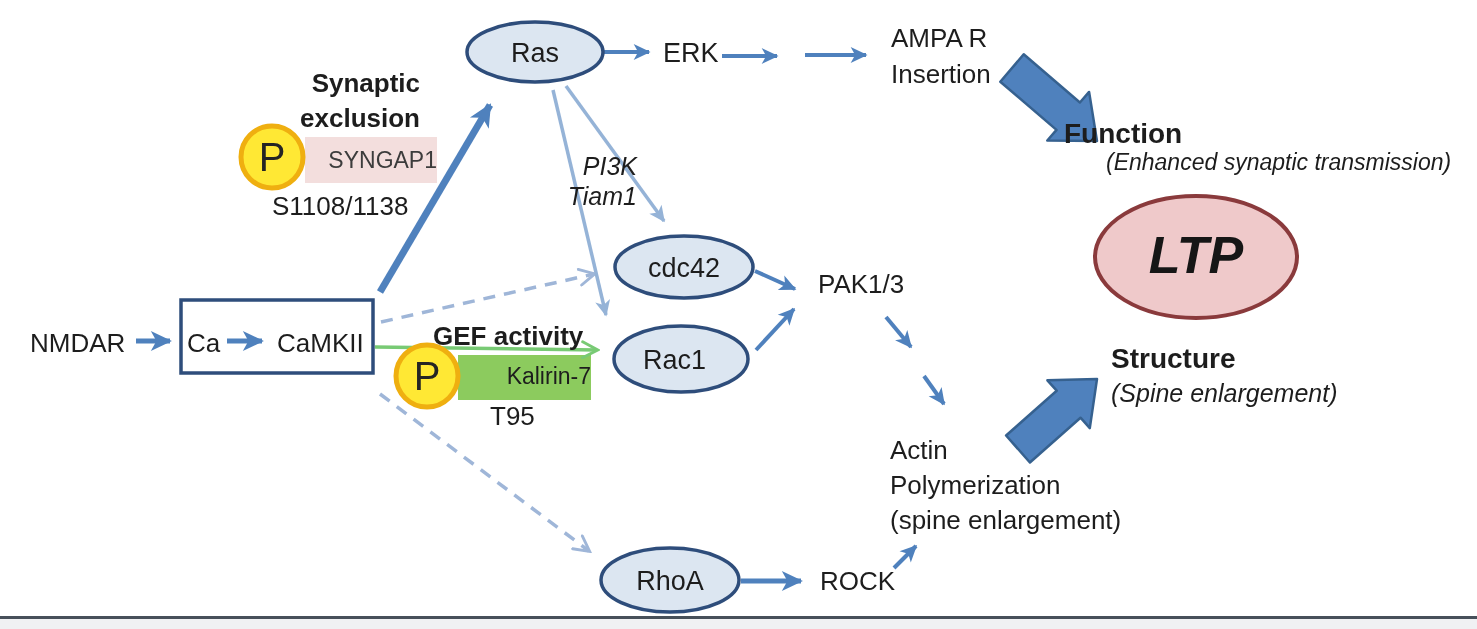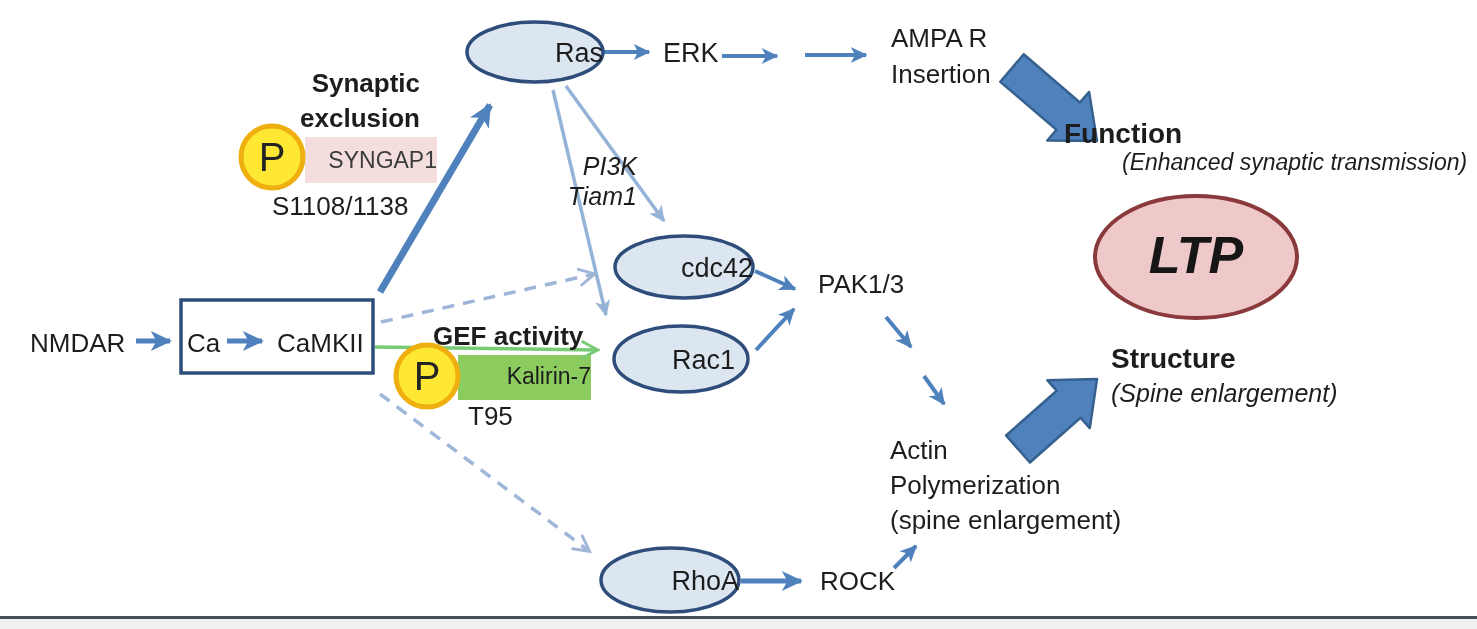--- a/index.html
+++ b/index.html
@@ -9,21 +9,21 @@
     background:#ffffff;
     overflow:hidden;
     font-family:"Liberation Sans", sans-serif;
     color:#1d1d1d;
   }
   #shapes{position:absolute;left:0;top:0;}
   .lbl{position:absolute;white-space:nowrap;font-size:26px;line-height:1.25;color:#1d1d1d;}
   .bold{font-weight:bold;}
   .ital{font-style:italic;}
   .ctr{text-align:right;}
-  .node-label{position:absolute;text-align:right;font-size:27px;color:#1d1d1d;}
+  .node-label{position:absolute;text-align:center;font-size:27px;color:#1d1d1d;}
   .small{font-size:23px;}
   .p-label{position:absolute;width:60px;text-align:center;font-size:40px;color:#242424;}
   .multiline div{white-space:nowrap;}
   #ltp-label{position:absolute;left:1096px;top:225px;width:200px;text-align:center;
     font-size:52px;font-weight:bold;font-style:italic;color:#161616;}
   #bottom-rule{position:absolute;left:0;top:616px;width:1477px;height:3px;background:#47505a;}
   #bottom-strip{position:absolute;left:0;top:619px;width:1477px;height:10px;background:#f0f1f3;}
 </style>
 </head>
 <body>
@@ -92,21 +92,21 @@
 
   <div class="node-label" style="left:467px;top:38px;width:136px;">Ras</div>
   <div class="node-label" style="left:663px;top:38px;width:55px;text-align:left;">ERK</div>
 
   <div class="lbl multiline" style="left:891px;top:20px;line-height:36px;">
     <div>AMPA R</div>
     <div>Insertion</div>
   </div>
 
   <div class="lbl bold" style="left:1064px;top:108px;font-size:28px;margin-top:8px;">Function</div>
-  <div class="lbl ital" style="left:1106px;top:148px;font-size:23px;margin-left:16px;">(Enhanced synaptic transmission)</div>
+  <div class="lbl ital" style="left:1106px;top:148px;font-size:23px;">(Enhanced synaptic transmission)</div>
 
   <div id="ltp-label">LTP</div>
 
   <div class="lbl bold" style="left:1111px;top:341px;font-size:28px;">Structure</div>
   <div class="lbl ital" style="left:1111px;top:378px;font-size:25px;">(Spine enlargement)</div>
 
   <div class="lbl ital ctr multiline" style="left:517px;top:151px;width:120px;font-size:25px;line-height:30px;">
     <div>PI3K</div>
     <div>Tiam1</div>
   </div>
@@ -114,21 +114,21 @@
   <div class="lbl bold ctr multiline" style="left:290px;top:66px;width:130px;line-height:35px;">
     <div>Synaptic</div>
     <div>exclusion</div>
   </div>
 
   <div class="lbl small ctr" style="left:305px;top:146px;width:132px;color:#3c3c3c;">SYNGAP1</div>
   <div class="lbl" style="left:272px;top:190px;">S1108/1138</div>
 
   <div class="lbl bold" style="left:433px;top:320px;">GEF activity</div>
   <div class="lbl small ctr" style="left:458px;top:362px;width:133px;">Kalirin-7</div>
-  <div class="lbl" style="left:468px;top:400px;">T95</div>
+  <div class="lbl" style="left:490px;top:400px;">T95</div>
 
   <div class="p-label" style="left:242px;top:135px;">P</div>
   <div class="p-label" style="left:397px;top:354px;">P</div>
 
   <div class="node-label" style="left:615px;top:253px;width:138px;">cdc42</div>
   <div class="node-label" style="left:614px;top:345px;width:121px;">Rac1</div>
   <div class="node-label" style="left:601px;top:566px;width:138px;">RhoA</div>
 
   <div class="lbl" style="left:818px;top:268px;">PAK1/3</div>
 

